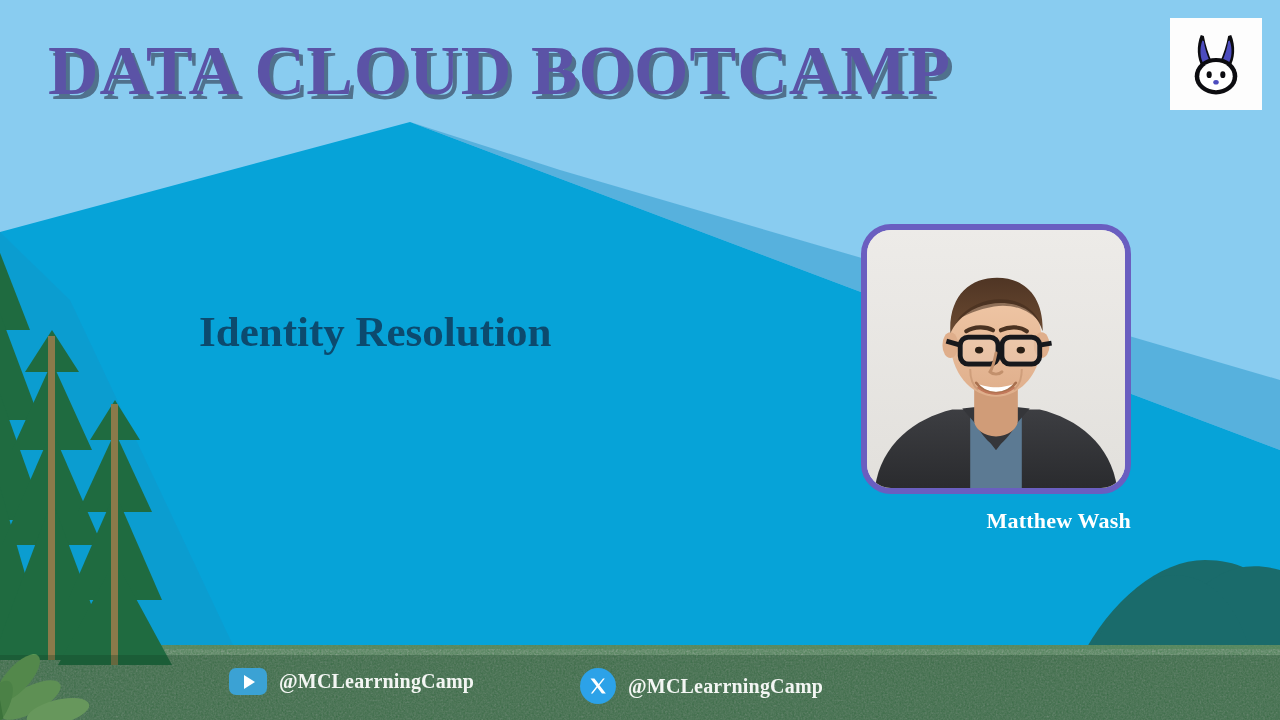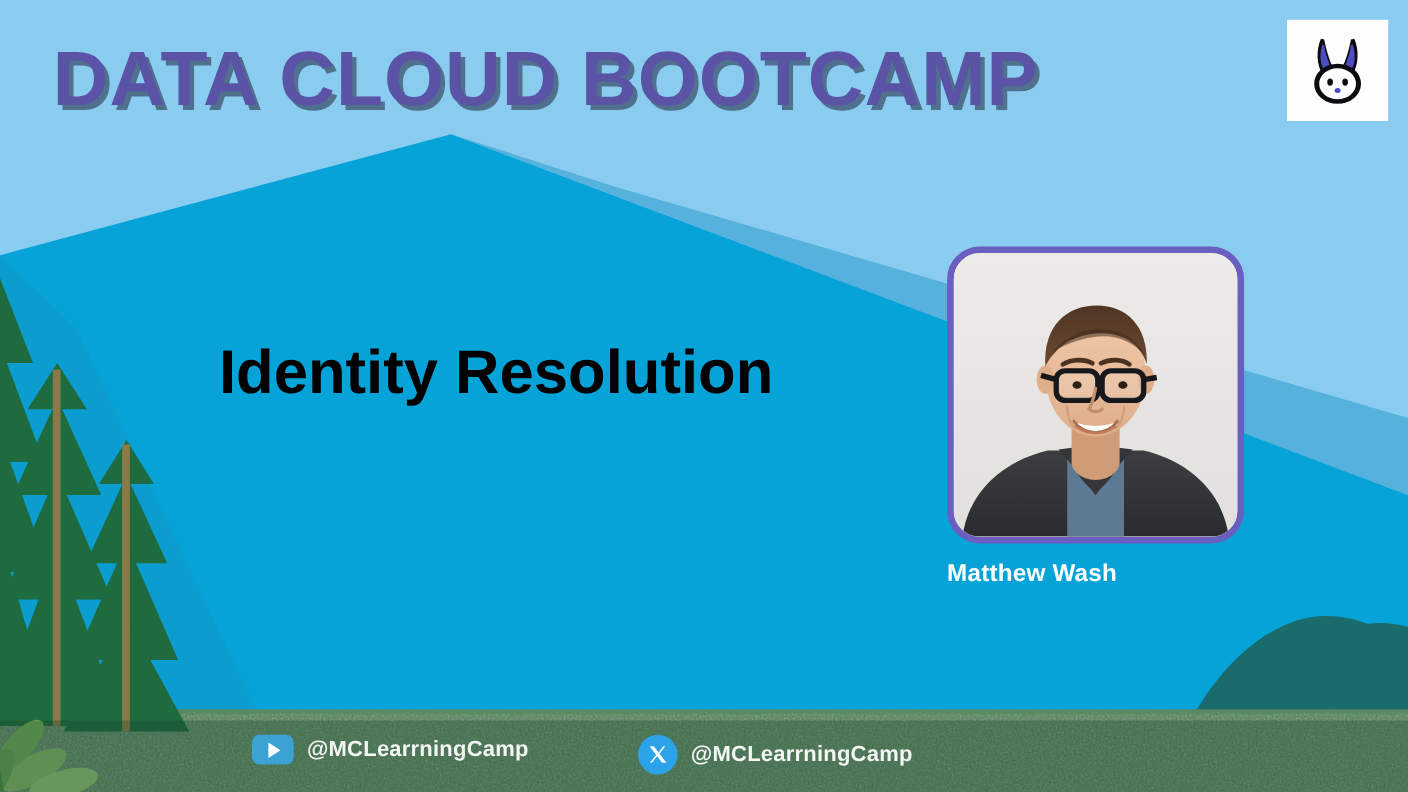--- a/index.html
+++ b/index.html
@@ -5,21 +5,21 @@
   html, body {
     margin: 0;
     padding: 0;
     background: #000;
   }
   #stage {
     position: relative;
     width: 1280px;
     height: 720px;
     overflow: hidden;
-    font-family: Liberation Sans, sans-serif;
+    font-family: Liberation Serif, serif;
     background: #89CCF0;
   }
 
   
   #scenery {
     position: absolute;
     inset: 0;
     width: 1280px;
     height: 720px;
   }
@@ -49,23 +49,23 @@
     display: flex;
     align-items: center;
     justify-content: center;
   }
 
   
   .session-title {
     position: absolute;
     left: 199px;
     top: 310px;
-    font-size: 56px;
+    font-size: 43px;
     font-weight: bold;
-    color: #000000;
+    color: #0c4a6e;
     letter-spacing: 0px;
     white-space: nowrap;
     line-height: 1;
   }
 
   
   .speaker-photo-frame {
     position: absolute;
     left: 861px;
     top: 224px;
@@ -76,21 +76,21 @@
     overflow: hidden;
     background: #EAE8E4;
     box-sizing: border-box;
   }
   .speaker-photo-frame svg { display: block; width: 100%; height: 100%; }
   .speaker-name {
     position: absolute;
     left: 861px;
     top: 508px;
     width: 270px;
-    text-align: left;
+    text-align: right;
     color: #FFFFFF;
     font-size: 22px;
     font-weight: bold;
     letter-spacing: .2px;
   }
 
   
   .footer-bar {
     position: absolute;
     left: 0;

